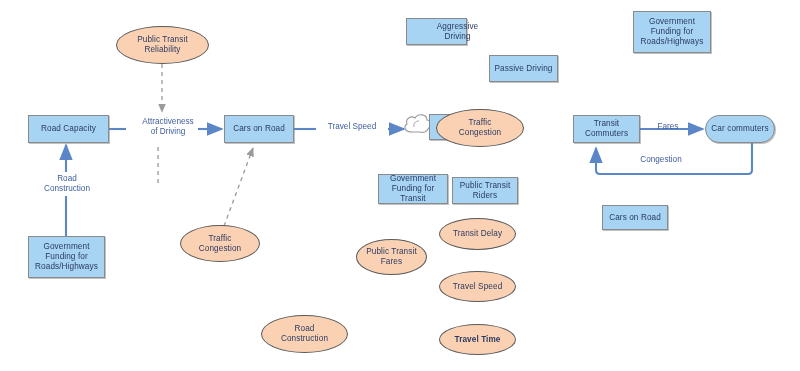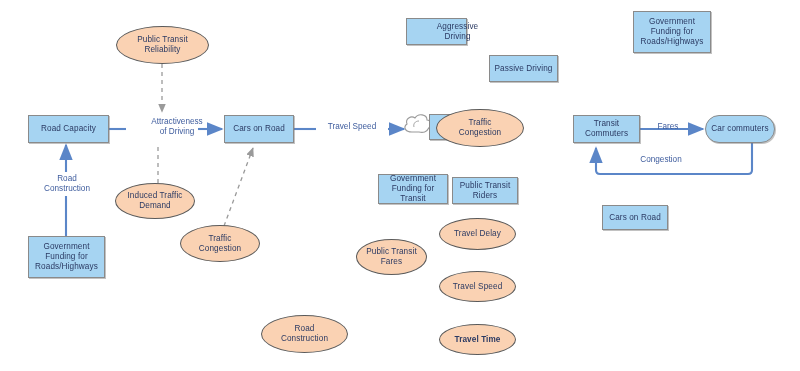--- a/index.html
+++ b/index.html
@@ -147,42 +147,40 @@
 Transit</div>
 
   <div class="node box" style="left:452px; top:177px; width:66px; height:27px;">Public Transit
 Riders</div>
 
   <div class="node box" style="left:602px; top:205px; width:66px; height:25px;">Cars on Road</div>
 
   <div class="node ellipse" style="left:116px; top:26px; width:93px; height:38px;">Public Transit
 Reliability</div>
 
-  <div class="node ellipse" style="left:115px; top:183px; width:80px; height:36px;">Induced Traffic
-Demand</div>
 
   <div class="node ellipse" style="left:180px; top:225px; width:80px; height:37px;">Traffic
 Congestion</div>
 
   <div class="node ellipse" style="left:436px; top:109px; width:88px; height:38px;">Traffic
 Congestion</div>
 
   <div class="node ellipse" style="left:356px; top:239px; width:71px; height:36px;">Public Transit
 Fares</div>
 
-  <div class="node ellipse" style="left:439px; top:218px; width:77px; height:32px;">Travel Delay</div>
+  <div class="node ellipse" style="left:439px; top:218px; width:77px; height:32px;">Transit Delay</div>
 
   <div class="node ellipse" style="left:439px; top:271px; width:77px; height:31px;">Travel Speed</div>
 
   <div class="node ellipse" style="left:439px; top:324px; width:77px; height:31px;font-weight:bold;">Travel Time</div>
 
   <div class="node ellipse" style="left:261px; top:315px; width:87px; height:38px;">Road
 Construction</div>
 
-  <div class="edge-label" style="left:141px; top:117px; width:72px;">Attractiveness
+  <div class="edge-label" style="left:132px; top:117px; width:72px;">Attractiveness
 of Driving</div>
 
   <div class="edge-label" style="left:316px; top:122px; width:72px;">Travel Speed</div>
 
   <div class="edge-label" style="left:31px; top:174px; width:72px;">Road
 Construction</div>
 
   <div class="edge-label" style="left:650px; top:122px; width:36px;">Fares</div>
 
   <div class="edge-label" style="left:630px; top:155px; width:62px;">Congestion</div>

